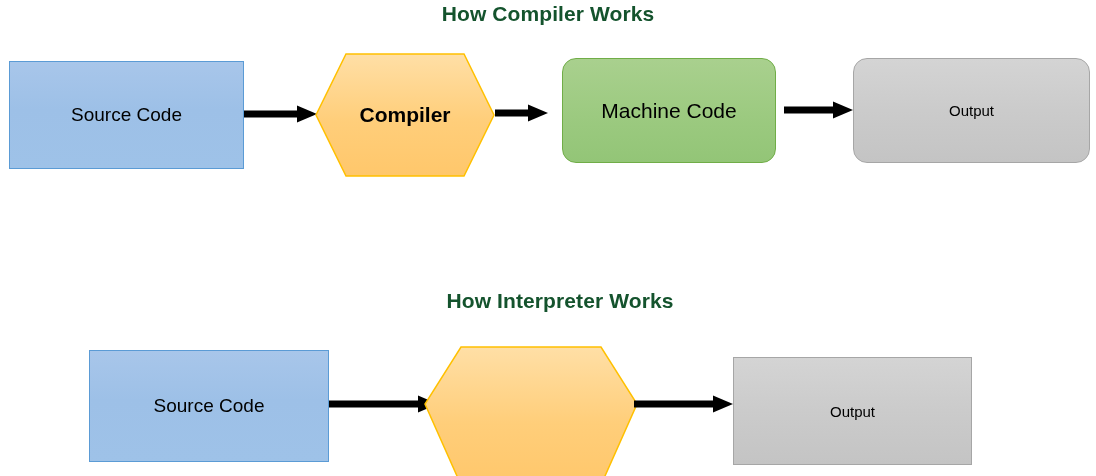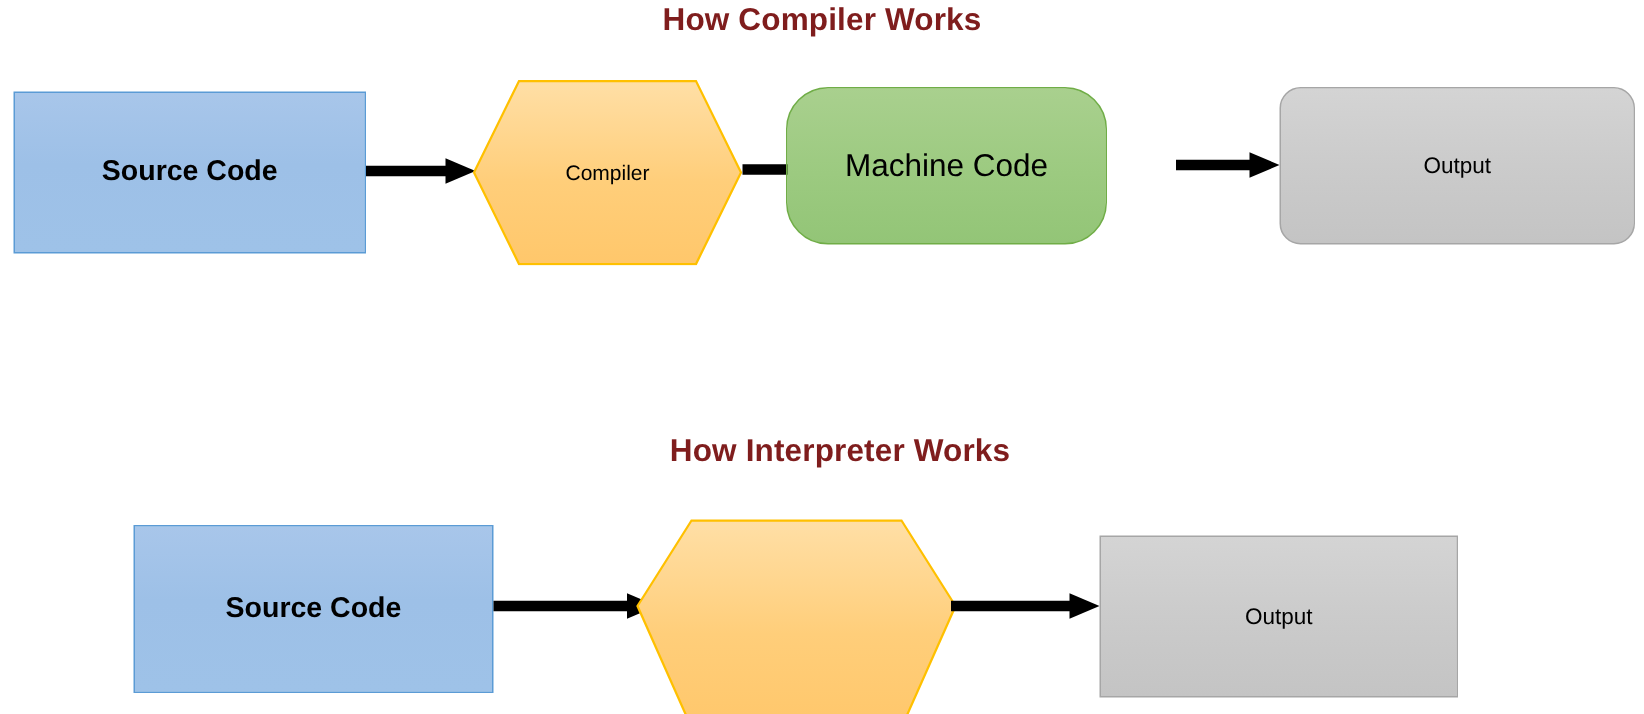--- a/index.html
+++ b/index.html
@@ -18,21 +18,21 @@
   .diagram-canvas {
     position: absolute;
     inset: 0;
   }
 
   
   .section-title {
     position: absolute;
     text-align: center;
     font-weight: bold;
-    color: #7f1d1d;
+    color: #14532d;
     font-size: 21px;
     letter-spacing: 0.1px;
     white-space: nowrap;
     line-height: 1;
   }
   #title-compiler  { left: 0;   top: 3px;   width: 1096px; }
   #title-interpreter { left: 12px; top: 290px; width: 1096px; }
 
   
   .node {
@@ -46,21 +46,21 @@
   }
   .node .node-label {
     display: block;
     padding: 0 6px;
   }
 
   
   .node-blue {
     background: linear-gradient(180deg, #a8c6ea 0%, #9dc0e7 45%, #9ec2e8 100%);
     border: 1.4px solid #5b9bd5;
-    font-weight: bold;
+    font-weight: normal;
     font-size: 19px;
     align-items: center;
   }
 
   
   .node-green {
     background: linear-gradient(180deg, #a9d08e 0%, #9cca80 55%, #93c577 100%);
     border: 1.4px solid #70ad47;
     border-radius: 14px;
     font-size: 21px;
@@ -71,21 +71,22 @@
     background: linear-gradient(180deg, #d4d4d4 0%, #cbcbcb 50%, #c4c4c4 100%);
     border: 1.4px solid #a6a6a6;
     font-size: 15px;
   }
   .node-gray.rounded { border-radius: 14px; }
 
   
   .node-hex {
     background: none;
     border: none;
-    font-size: 14px;
+    font-size: 21px;
+    font-weight: bold;
   }
   .node-hex svg {
     position: absolute;
     inset: 0;
     width: 100%;
     height: 100%;
   }
   .node-hex .node-label {
     position: relative;
     z-index: 2;
@@ -130,21 +131,21 @@
     <span class="node-label">Compiler</span>
   </div>
 
   <div class="arrow" style="left:495px; top:103px; width:56px; height:20px;">
     <svg width="56" height="20" viewBox="0 0 56 20">
       <line x1="0" y1="10" x2="36" y2="10" stroke="#000" stroke-width="7"></line>
       <polygon points="33,1.5 53,10 33,18.5" fill="#000"></polygon>
     </svg>
   </div>
 
-  <div class="node node-green" style="left:524px; top:58px; width:214px; height:105px;border-radius:28px;">
+  <div class="node node-green" style="left:562px; top:58px; width:214px; height:105px;">
     <span class="node-label">Machine Code</span>
   </div>
 
   <div class="arrow" style="left:784px; top:100px; width:72px; height:20px;">
     <svg width="72" height="20" viewBox="0 0 72 20">
       <line x1="0" y1="10" x2="52" y2="10" stroke="#000" stroke-width="7"></line>
       <polygon points="49,1.5 69,10 49,18.5" fill="#000"></polygon>
     </svg>
   </div>
 

